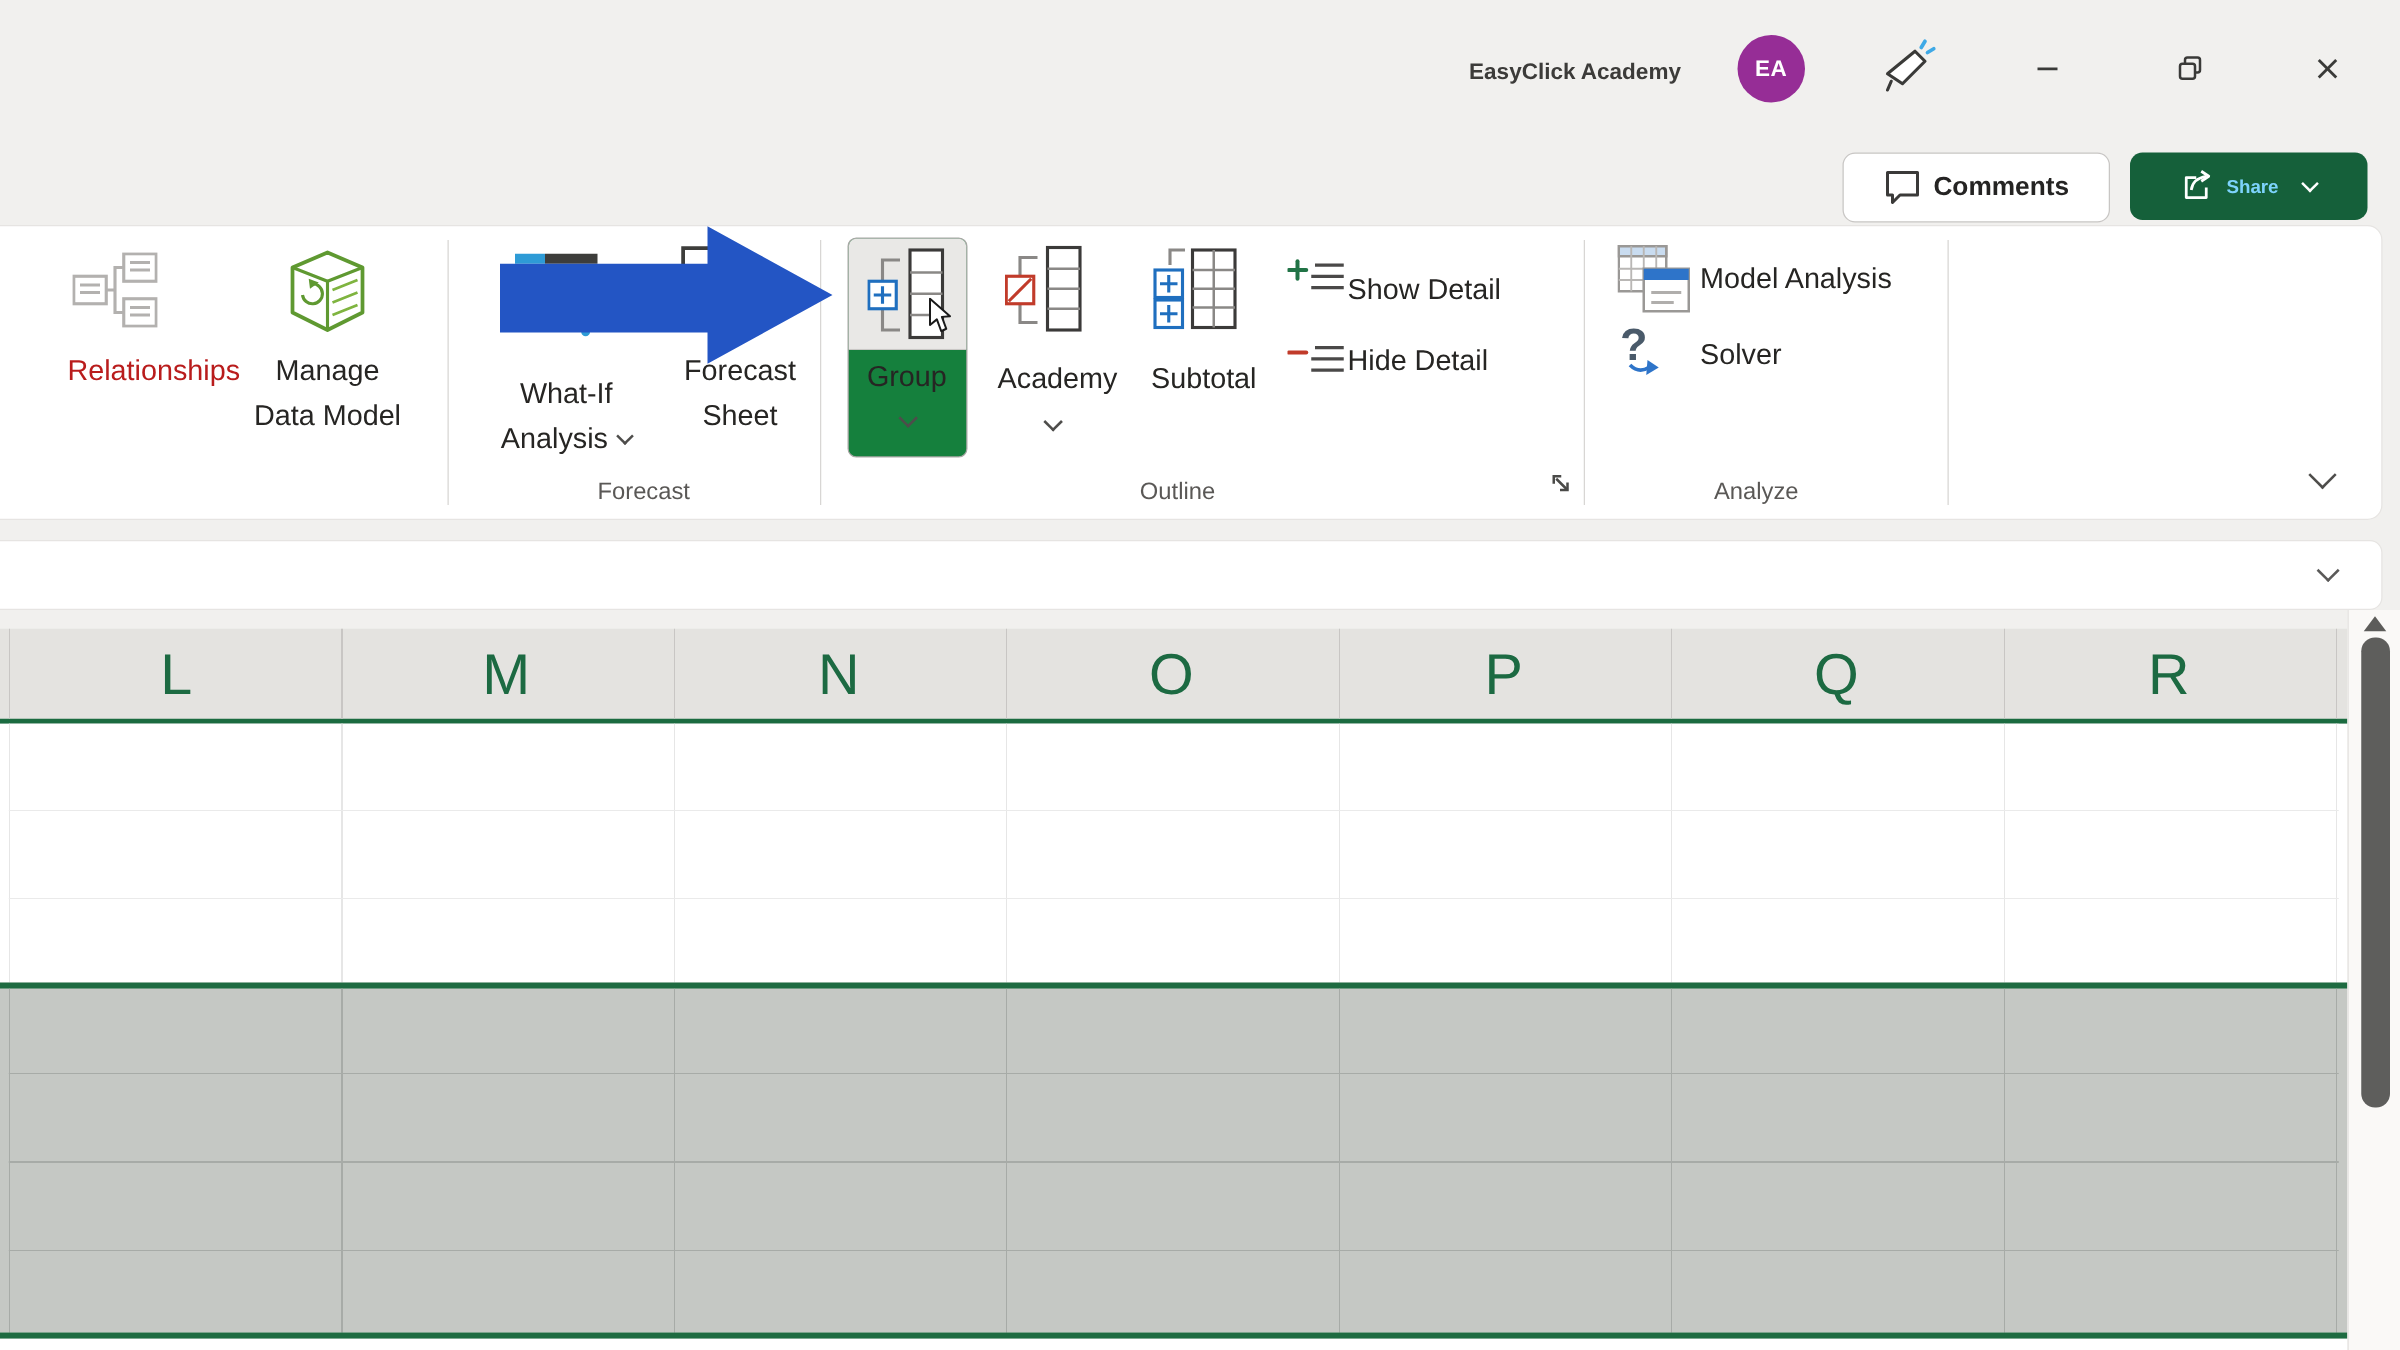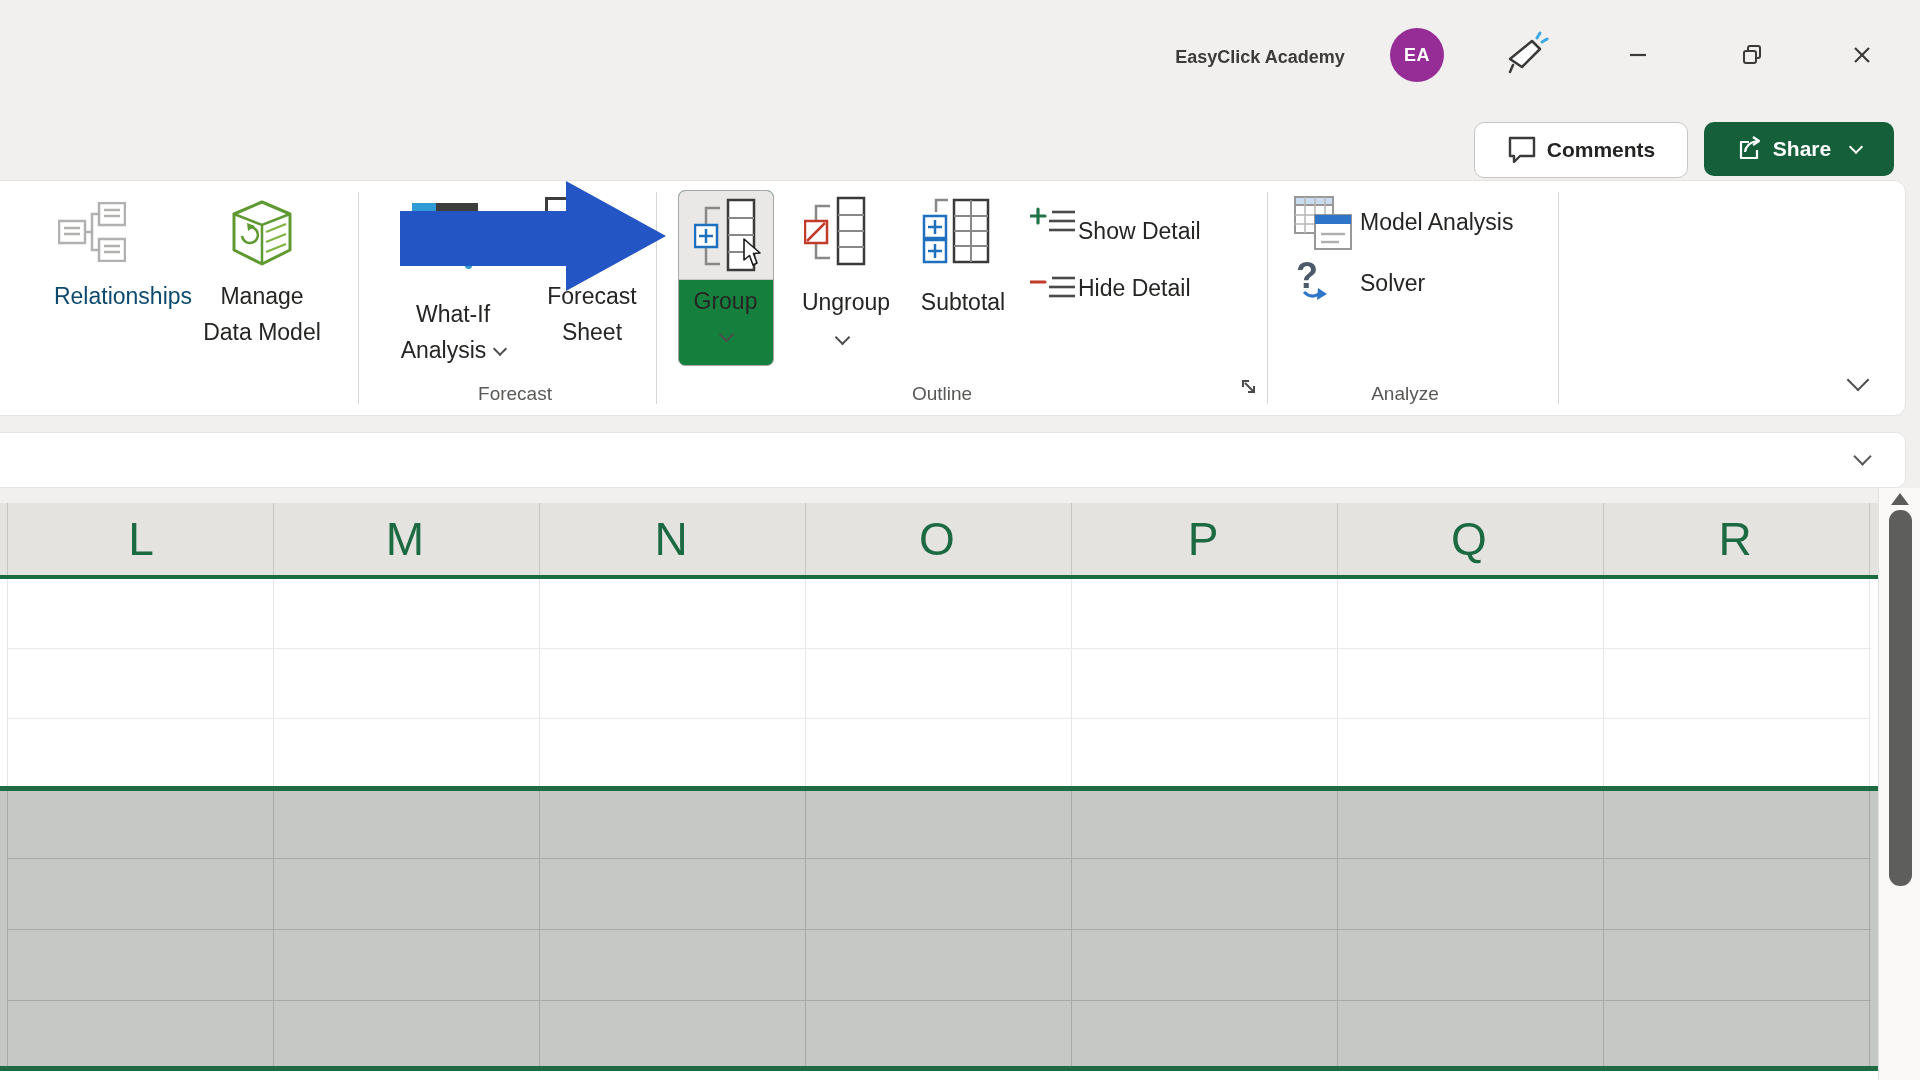--- a/index.html
+++ b/index.html
@@ -8,26 +8,26 @@
   .abs{position:absolute;}
   
   .account-name{font-size:18px;font-weight:600;color:#3C3B39;text-align:center;line-height:30px;}
   .avatar{width:54px;height:54px;border-radius:50%;display:flex;align-items:center;justify-content:center;
           color:#fff;font-size:18px;font-weight:700;letter-spacing:.5px;}
   .winbtn{width:52px;height:50px;display:flex;align-items:center;justify-content:center;cursor:default;}
   
   .comments-btn{display:flex;align-items:center;justify-content:center;gap:10px;background:#FFFFFF;
       border:1.5px solid #C8C6C4;border-radius:10px;font-size:21px;font-weight:700;color:#252423;}
   .share-btn{display:flex;align-items:center;justify-content:center;gap:10px;border-radius:10px;
-      font-size:21px;font-weight:700;color:#ffffff;border:none;}
+      font-size:15px;font-weight:700;color:#7dd3fc;border:none;}
   
   .ribbon-panel{background:#FFFFFF;border-radius:0 12px 12px 0;border:1px solid #E6E4E2;box-sizing:border-box;}
   .rsep{width:1px;background:#D8D6D4;}
   .rlabel{font-size:23px;color:#262523;text-align:center;line-height:30px;white-space:nowrap;}
-  .rlabel.disabled{color:#0c4a6e;}
+  .rlabel.disabled{color:#b91c1c;}
   .grplabel{font-size:19px;color:#5A5856;text-align:center;line-height:24px;white-space:nowrap;}
   .chev{position:absolute;width:9px;height:9px;border-right:2.2px solid #4E4D4B;border-bottom:2.2px solid #4E4D4B;transform:rotate(45deg);}
   .chev-inline{display:inline-block;width:8px;height:8px;border-right:2.2px solid #4E4D4B;border-bottom:2.2px solid #4E4D4B;transform:rotate(45deg);margin-left:9px;margin-bottom:4px;}
   .group-btn{border:1.5px solid #A9A7A5;border-radius:7px;box-sizing:border-box;background:#15803d;}
   .group-btn .icon-zone{position:absolute;left:0;top:0;right:0;height:88px;background:#E9E8E6;border-radius:6px 6px 0 0;border-bottom:1px solid #C9C7C5;}
   
   .formula-bar{background:#FFFFFF;border-radius:0 10px 10px 0;border:1px solid #E6E4E2;box-sizing:border-box;}
   
   .col-letter{font-size:46px;color:#1C6A42;text-align:center;line-height:72px;}
   .vlines-header{background-image:repeating-linear-gradient(to right,#C8C6C4 0px,#C8C6C4 1px,transparent 1px,transparent 266px);}
@@ -182,21 +182,21 @@
       <svg width="64" height="72" viewBox="0 0 64 72">
         <polyline points="26,10 12,10 12,62 26,62" fill="none" stroke="#8A8886" stroke-width="2.5"></polyline>
         <rect x="1" y="25" width="22" height="22" fill="#FFFFFF" stroke="#C13B2A" stroke-width="2.5"></rect>
         <line x1="3" y1="45" x2="21" y2="27" stroke="#C13B2A" stroke-width="2.5"></line>
         <rect x="34" y="2" width="26" height="66" fill="#FFFFFF" stroke="#3B3A39" stroke-width="2.5"></rect>
         <line x1="34" y1="19" x2="60" y2="19" stroke="#8A8886" stroke-width="2"></line>
         <line x1="34" y1="35" x2="60" y2="35" stroke="#8A8886" stroke-width="2"></line>
         <line x1="34" y1="51" x2="60" y2="51" stroke="#8A8886" stroke-width="2"></line>
       </svg>
     </span>
-    <div class="abs rlabel" style="left:-8px;top:95px;width:120px;">Ungroup</div>
+    <div class="abs rlabel" style="left:-8px;top:95px;width:120px;">Academy</div>
     <span class="chev" style="left:43px;top:140px;"></span>
   </div>
 
   <div class="abs" style="left:910px;top:192px;width:106px;height:166px;">
     <span class="abs" style="left:12px;top:4px;">
       <svg width="70" height="70" viewBox="0 0 70 70">
         <polyline points="14,16 14,4 26,4" fill="none" stroke="#8A8886" stroke-width="2.5"></polyline>
         <rect x="2" y="20" width="22" height="22" fill="#FFFFFF" stroke="#1F6FBF" stroke-width="2.5"></rect>
         <line x1="13" y1="24" x2="13" y2="38" stroke="#1F6FBF" stroke-width="2.5"></line>
           <line x1="6" y1="31" x2="20" y2="31" stroke="#1F6FBF" stroke-width="2.5"></line>

